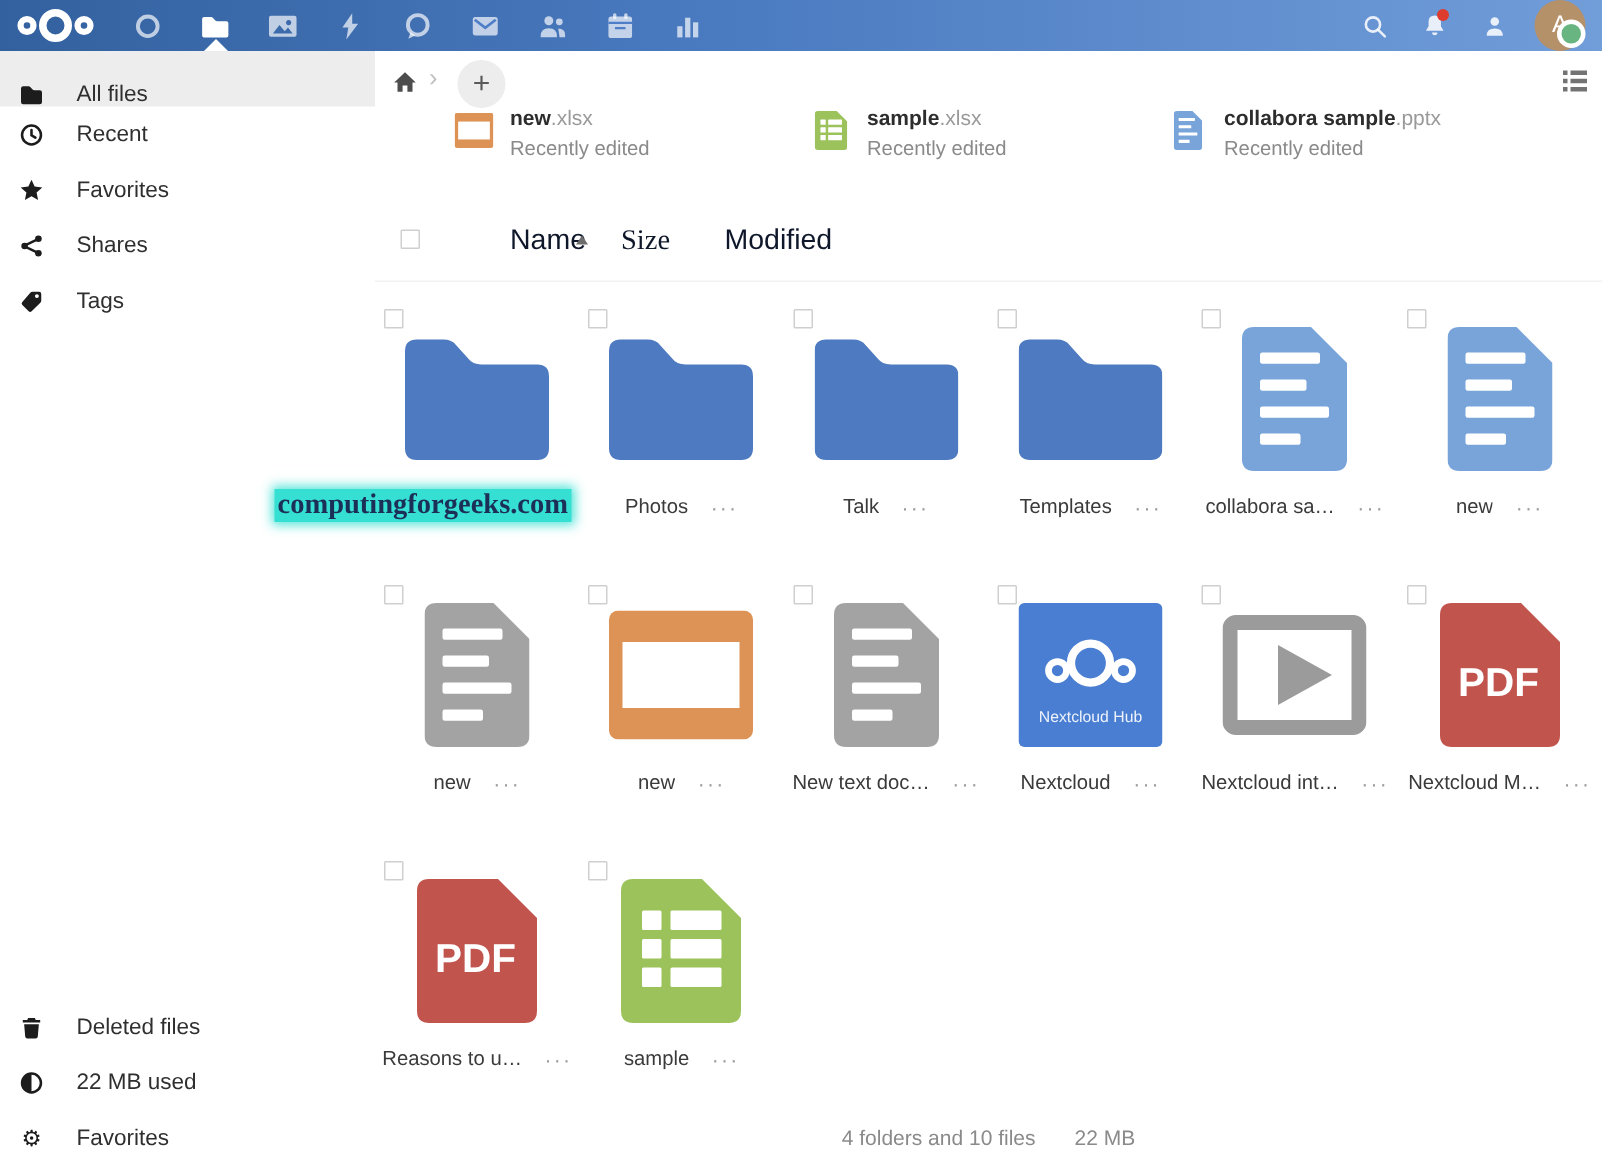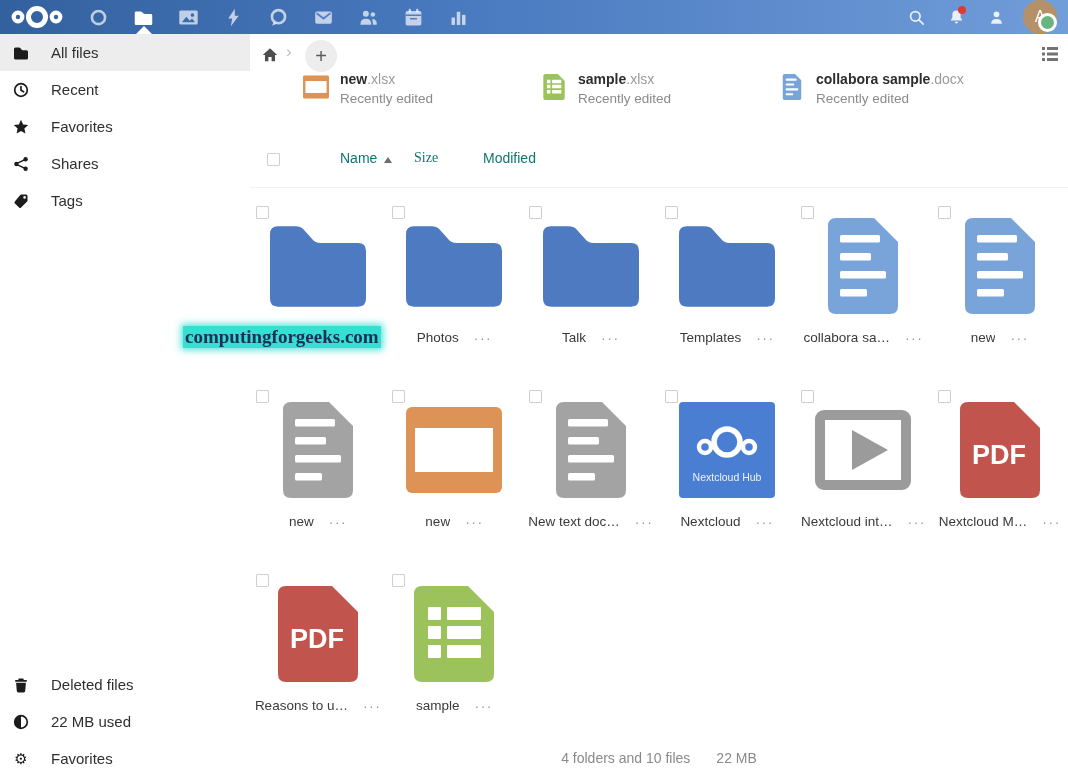--- a/index.html
+++ b/index.html
@@ -25,21 +25,21 @@
   .notif-dot { position:absolute; top:6px; right:10px; width:8px; height:8px; border-radius:50%; background:#de3b2f; }
   .avatar-wrap { width:52px; height:34px; position:relative; }
   .avatar { position:absolute; left:7px; top:0; width:34px; height:34px; border-radius:50%;
     background:#b59169; color:#fff; font-size:16px; display:flex; align-items:center; justify-content:center; cursor:pointer; }
   .status-dot { position:absolute; left:22px; top:13px; width:19px; height:19px; border-radius:50%;
     background:#68b581; border:3px solid #fff; z-index:2; }
 
   
   .sidebar { position:absolute; left:0; top:34px; width:250px; height:743px; background:#fff; z-index:10; }
   .side-item { height:37px; display:flex; align-items:center; padding-left:13px; cursor:pointer; color:#2f2f2f; }
-  .side-item.active { background:#ededed; }
+  .side-item.active { background:#ededed;align-items:flex-end; }
   .side-item svg { width:16px; height:16px; flex:none; color:#1c1c1c; }
   .side-item .glyph { width:16px; text-align:center; font-size:15px; line-height:16px; color:#1c1c1c;
     font-family:"DejaVu Sans",sans-serif; }
   .side-label { margin-left:22px; font-size:15px; }
   .side-bottom { position:absolute; left:0; bottom:0; width:250px; }
 
   
   .main { position:absolute; left:250px; top:34px; width:818px; height:743px; background:#fff; }
   .crumbrow { height:40px; position:relative; }
   .home-btn { position:absolute; left:12px; top:13px; width:16px; height:16px; color:#4d4d4d; cursor:pointer; }
@@ -53,21 +53,21 @@
   .recent-item { width:238px; display:flex; align-items:flex-start; cursor:pointer; }
   .recent-item .ricon { width:26px; height:26px; margin-top:4px; flex:none; }
   .rtext { margin-left:11px; }
   .rname { font-size:14px; color:#2d2d2d; font-weight:bold; }
   .rext { font-size:14px; color:#9a9a9a; font-weight:normal; }
   .rsub { font-size:13.5px; color:#8a8a8a; margin-top:3px; }
 
   .listheader { height:56px; position:relative; margin-top:10px; border-bottom:1px solid #f2f2f2; }
   .cb { width:13px; height:13px; border:1px solid #cfcfcf; border-radius:1px; background:#fff; display:inline-block; cursor:pointer; }
   .lh-cb { position:absolute; left:17px; top:21px; }
-  .lh-col { position:absolute; top:18px; font-size:14px; color:#0f766e; cursor:pointer; }
+  .lh-col { position:absolute; top:18px; font-size:19px; color:#0f172a; cursor:pointer; }
   .lh-name { left:90px; }
   .lh-size { left:164px;font-family:Liberation Serif, serif; }
   .lh-mod  { left:233px; }
   .sortarrow { position:absolute; left:134px; top:25px; width:0; height:0;
     border-left:4.5px solid transparent; border-right:4.5px solid transparent; border-bottom:6px solid #6d6d6d; }
 
   .grid { display:grid; grid-template-columns:repeat(6,1fr); row-gap:34px; padding-top:18px; }
   .tile { height:150px; position:relative; cursor:pointer; }
   .tile .cb { position:absolute; left:6px; top:0; }
   .iconbox { width:96px; height:96px; margin:12px auto 0; display:flex; align-items:center; justify-content:center; }
@@ -399,21 +399,21 @@
       <div class="rtext">
         <div><span class="rname">sample</span><span class="rext">.xlsx</span></div>
         <div class="rsub">Recently edited</div>
       </div>
     </div>
     <div class="recent-item">
       <svg class="ricon c-docblue" viewBox="0 0 70 96">
           <use href="#sym-doc"></use>
         </svg>
       <div class="rtext">
-        <div><span class="rname">collabora sample</span><span class="rext">.docx</span></div>
+        <div><span class="rname">collabora sample</span><span class="rext">.pptx</span></div>
         <div class="rsub">Recently edited</div>
       </div>
     </div>
   </div>
 
   <div class="listheader">
     <span class="cb lh-cb"></span>
     <span class="lh-col lh-name">Name</span>
     <span class="sortarrow"></span>
     <span class="lh-col lh-size">Size</span>

